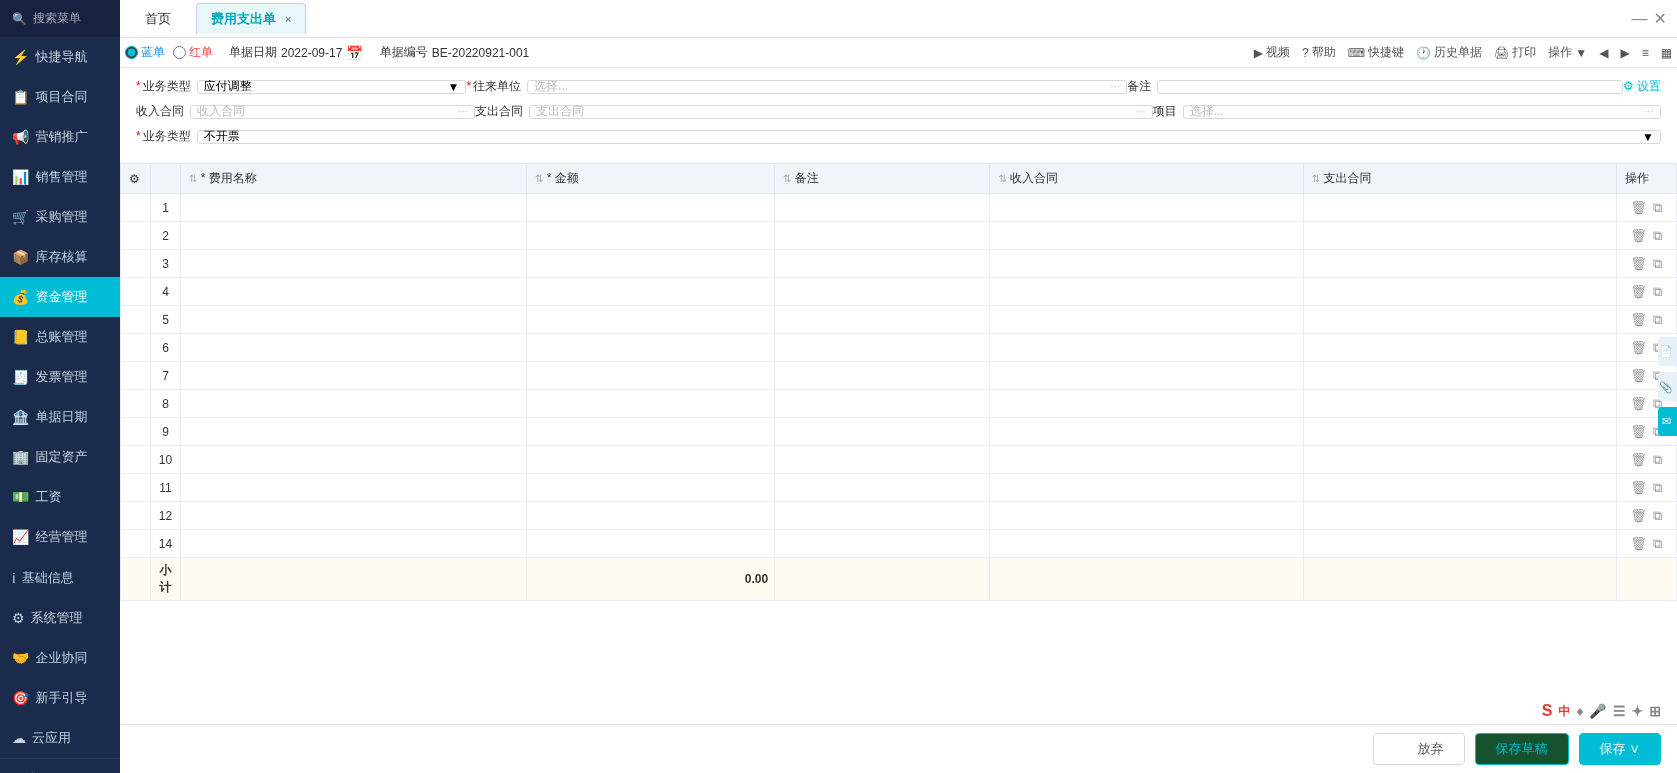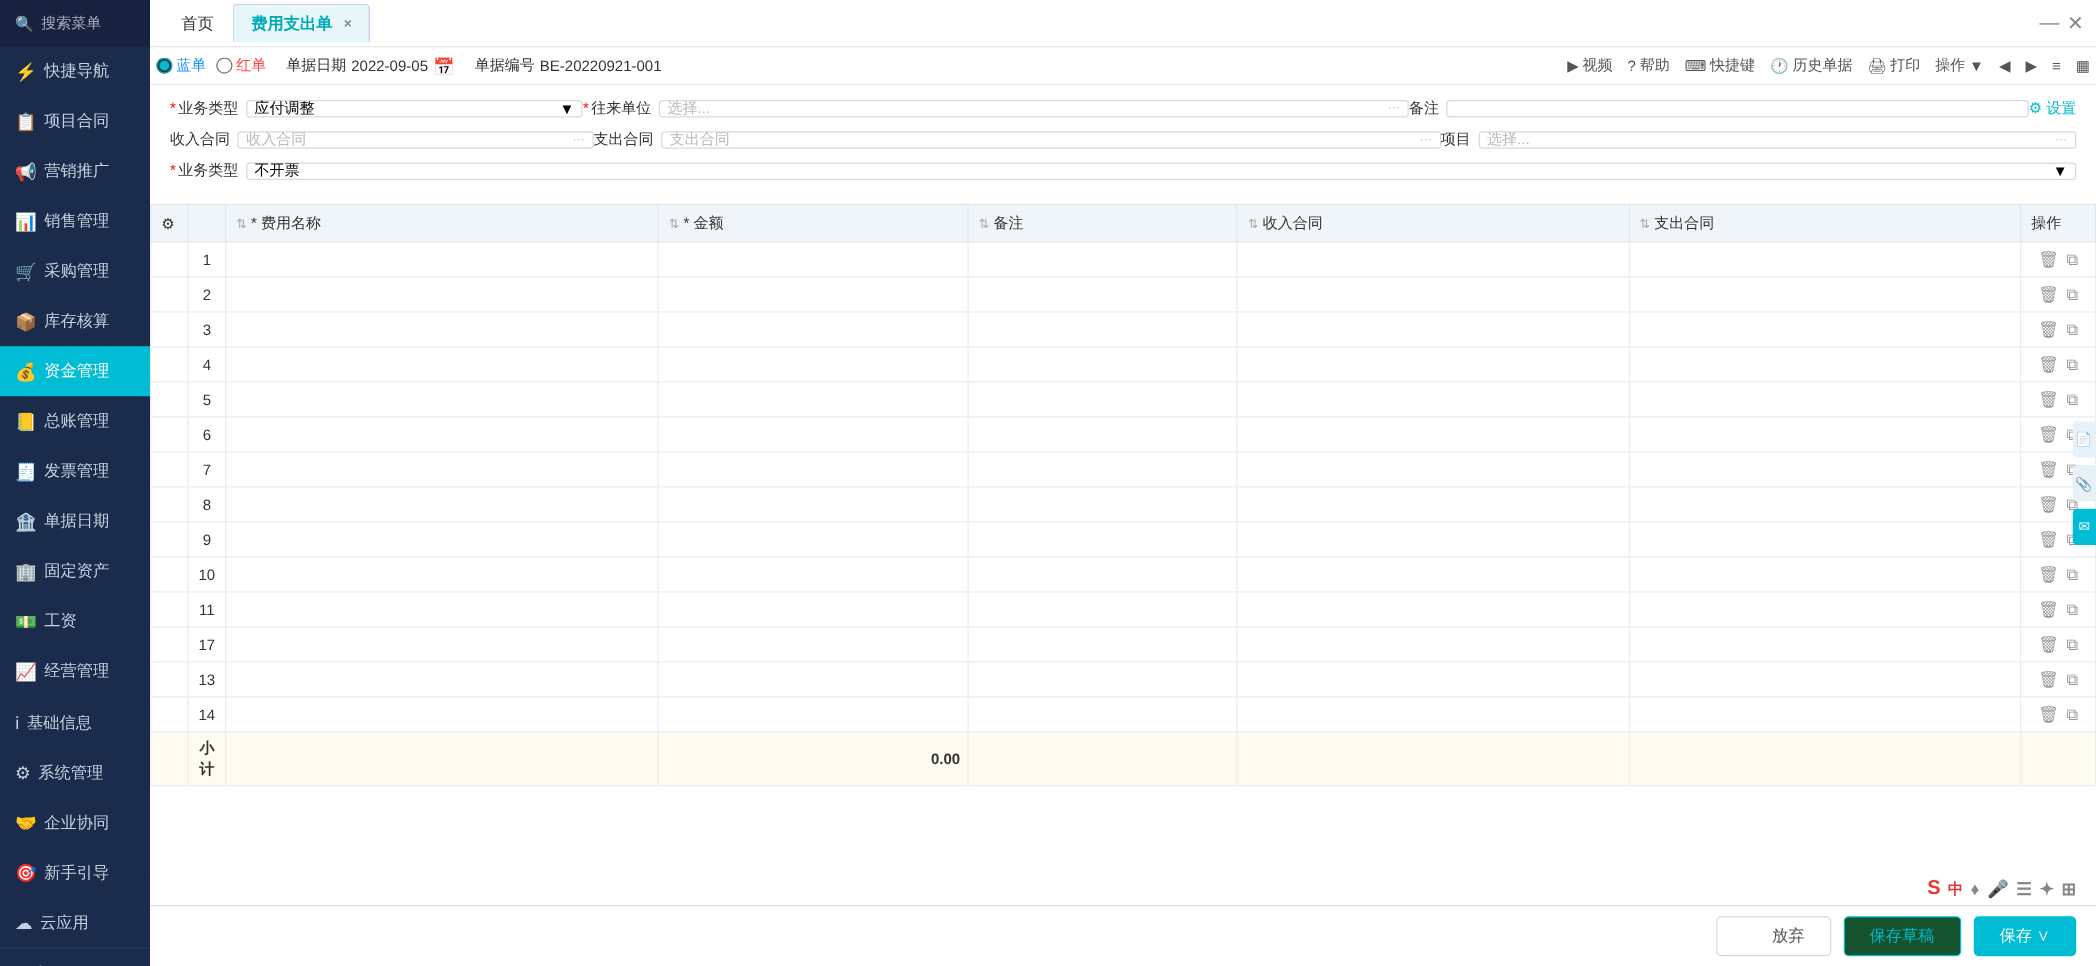--- a/index.html
+++ b/index.html
@@ -55,21 +55,21 @@
     }
 
     
     .tab-bar {
       display: flex;
       align-items: center;
       background: #fff;
       border-bottom: 1px solid #e0e0e0;
       padding: 0 10px;
       height: 38px;
-      gap: 0;
+      gap: 10px;
     }
     .tab {
       display: flex;
       align-items: center;
       gap: 5px;
       padding: 6px 14px;
       border-radius: 4px 4px 0 0;
       cursor: pointer;
       font-size: 13px;
       color: #555;
@@ -360,21 +360,21 @@
         <input type="radio" name="billtype" checked="" style="">
         <span>蓝单</span>
       </label>
       <label class="radio-opt red">
         <input type="radio" name="billtype" style="">
         <span>红单</span>
       </label>
     </div>
     <div class="form-date">
       <span>单据日期</span>
-      <span>2022-09-05</span>
+      <span>2022-09-17</span>
       <span class="cal-icon">📅</span>
     </div>
     <div class="form-num">
       <span>单据编号</span>
       <span>BE-20220921-001</span>
     </div>
     <div class="toolbar-right">
       <div class="toolbar-btn">
         <span>▶</span>
         <span>视频</span>
@@ -656,36 +656,21 @@
     <td></td>
     <td class="col-action">
       <div class="col-action-icons">
         <span title="删除">🗑</span>
         <span title="复制">⧉</span>
       </div>
     </td>
   </tr>
           <tr>
     <td class="gear-col"></td>
-    <td class="row-num">17</td>
-    <td></td>
-    <td></td>
-    <td></td>
-    <td></td>
-    <td></td>
-    <td class="col-action">
-      <div class="col-action-icons">
-        <span title="删除">🗑</span>
-        <span title="复制">⧉</span>
-      </div>
-    </td>
-  </tr>
-          <tr>
-    <td class="gear-col"></td>
-    <td class="row-num">13</td>
+    <td class="row-num">12</td>
     <td></td>
     <td></td>
     <td></td>
     <td></td>
     <td></td>
     <td class="col-action">
       <div class="col-action-icons">
         <span title="删除">🗑</span>
         <span title="复制">⧉</span>
       </div>

